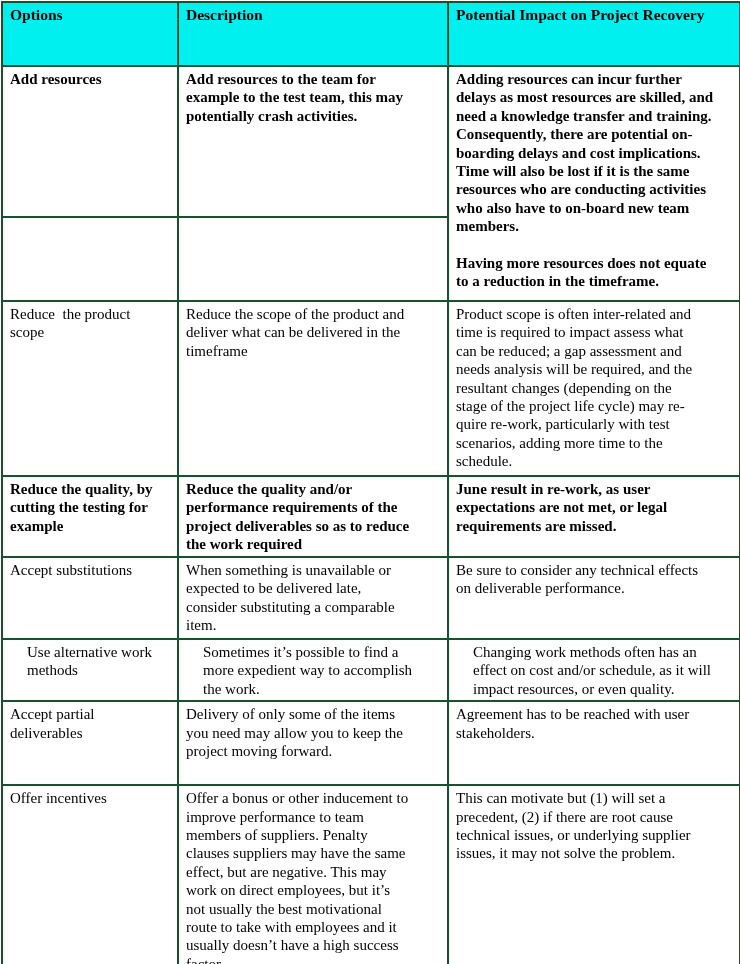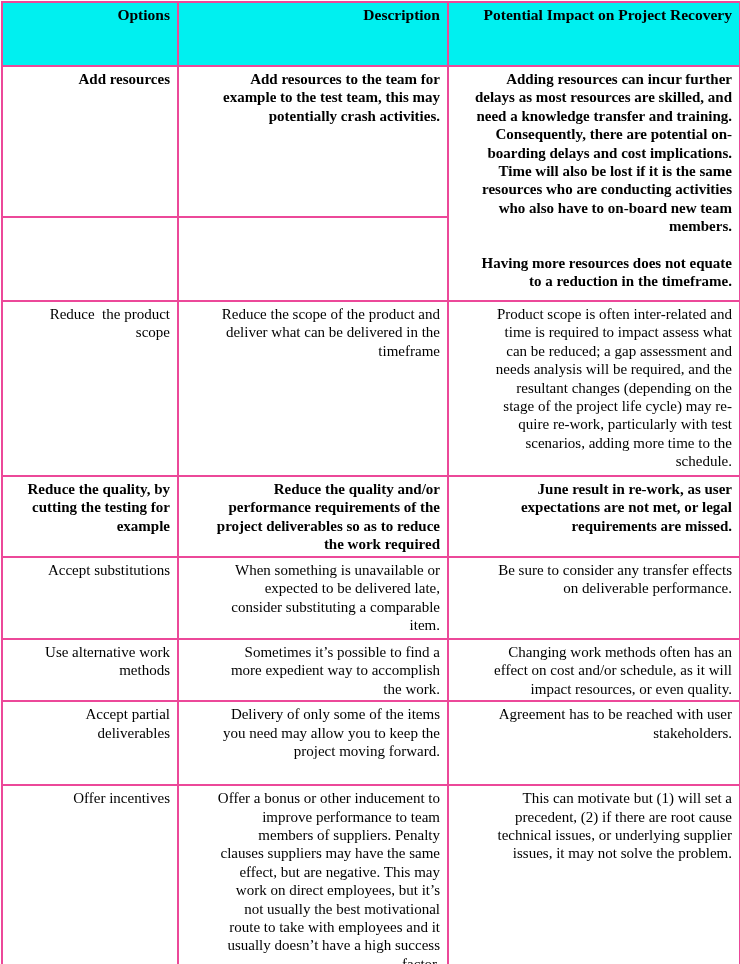--- a/index.html
+++ b/index.html
@@ -15,23 +15,23 @@
     border-collapse: collapse;
     table-layout: fixed;
     width: 738px;
     margin-top: 1px;
     margin-left: 1px;
   }
   .doc-table col.c1 { width: 176px; }
   .doc-table col.c2 { width: 270px; }
   .doc-table col.c3 { width: 292px; }
   .doc-table th, .doc-table td {
-    border: 2px solid #ec4899;
+    border: 2px solid #14532d;
     vertical-align: top;
-    text-align: right;
+    text-align: left;
     padding: 3px 7px 2px 7px;
     white-space: pre-wrap;
     overflow: hidden;
     font-size: 15px;
     line-height: 18.4px;
     font-weight: normal;
   }
   .doc-table th {
     background: var(--header-bg, #00f0f0);
     font-weight: bold;
@@ -114,21 +114,21 @@
         <td>June result in re-work, as user
 expectations are not met, or legal
 requirements are missed.</td>
       </tr>
       <tr class="row-5">
         <td>Accept substitutions</td>
         <td>When something is unavailable or
 expected to be delivered late,
 consider substituting a comparable
 item.</td>
-        <td>Be sure to consider any transfer effects
+        <td>Be sure to consider any technical effects
 on deliverable performance.</td>
       </tr>
       <tr class="row-6">
         <td>Use alternative work
 methods</td>
         <td>Sometimes it’s possible to find a
 more expedient way to accomplish
 the work.</td>
         <td>Changing work methods often has an
 effect on cost and/or schedule, as it will

